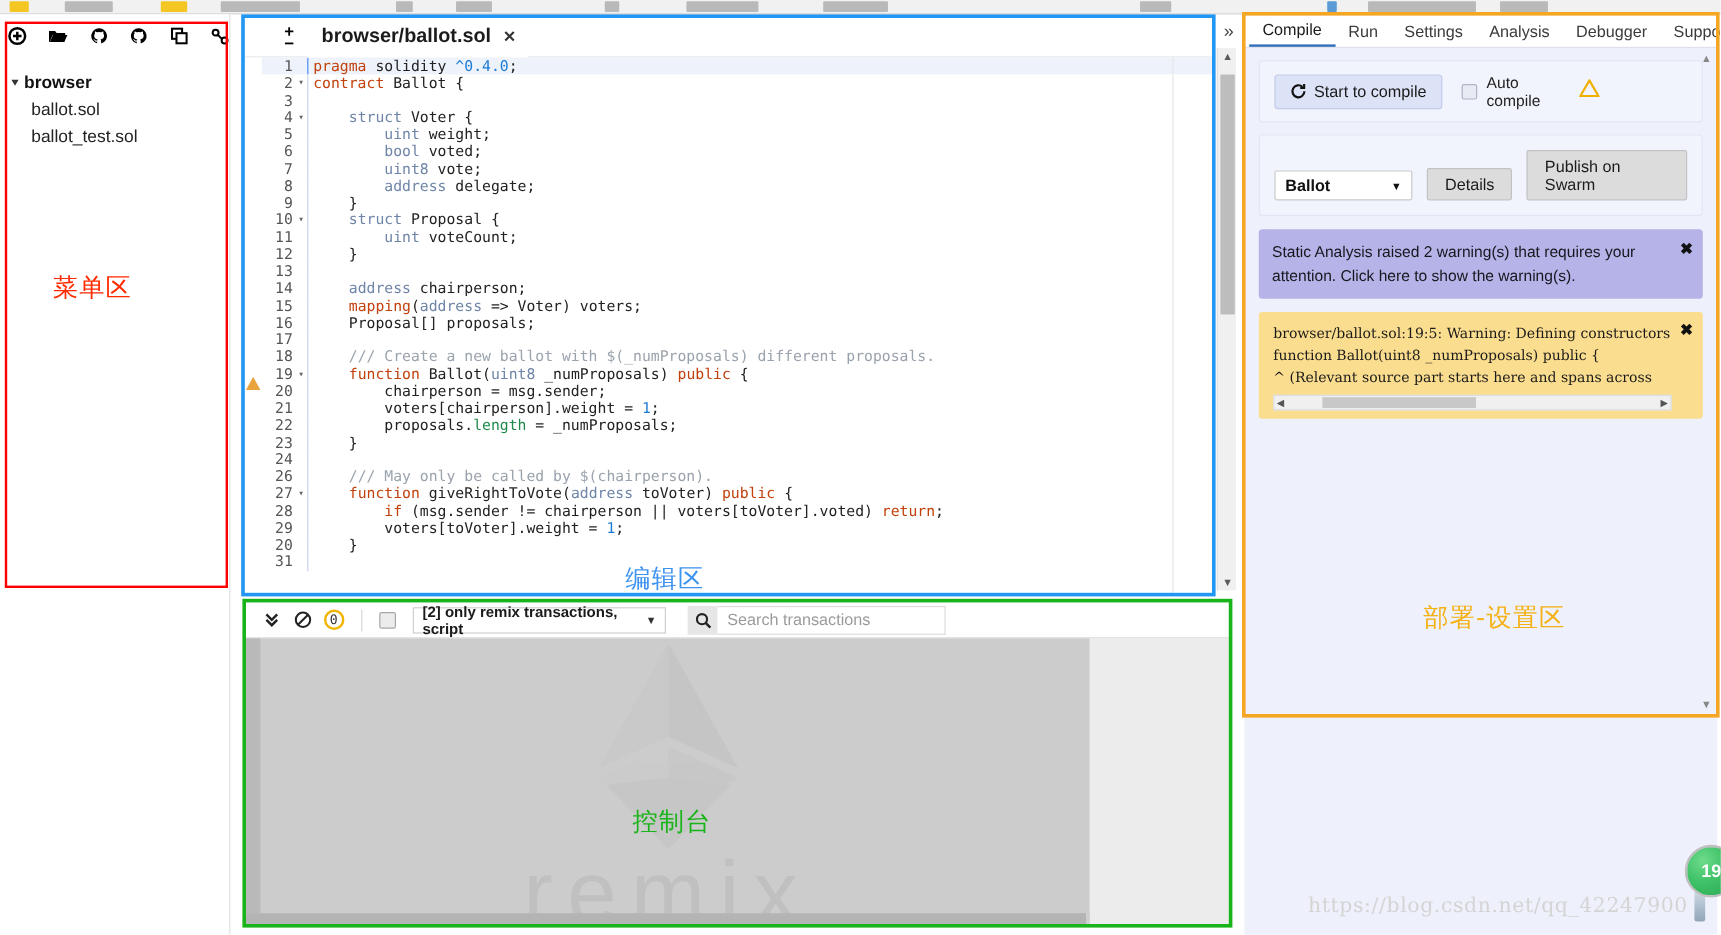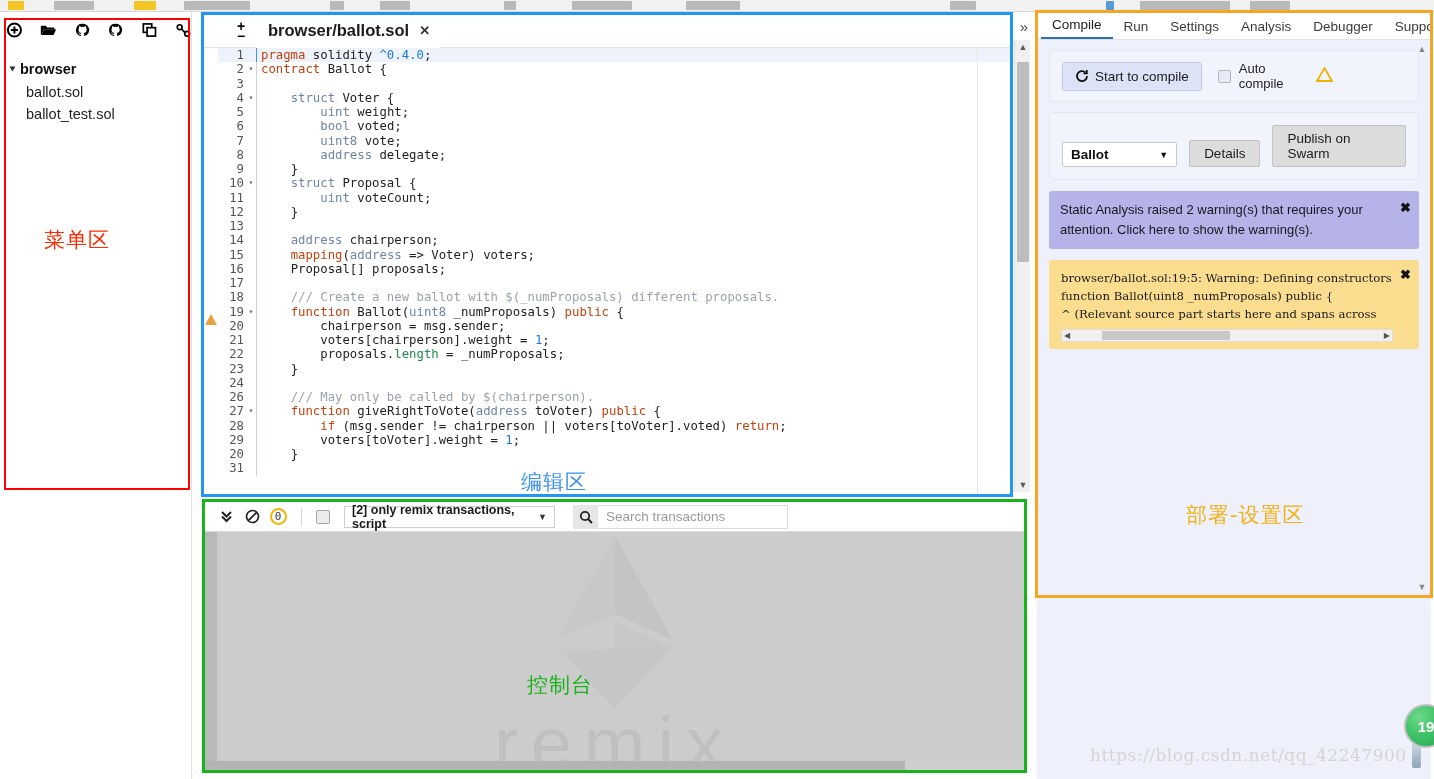--- a/index.html
+++ b/index.html
@@ -129,21 +129,21 @@
                padding: 0 7px; font-size: 12.5px; color: #1a1a1a; font-weight: bold; cursor: pointer; }
   .tb-select .dn { font-size: 9px; color: #333; }
   .tb-search { margin-left: 18px; display: flex; align-items: center; height: 24px; }
   .tb-search .mag { width: 25px; height: 24px; background: #e6e6e6; display: flex;
                     align-items: center; justify-content: center; cursor: pointer; }
   .tb-search input { width: 190px; height: 24px; border: 1px solid #dcdcdc; border-left: none;
                      outline: none; font-size: 13.5px; padding-left: 8px; color: #333;
                      font-family: "Liberation Sans", sans-serif; background: #fff; }
   .tb-search input::placeholder { color: #9b9b9b; }
 
-  .term-body { position: absolute; left: 0; top: 30px; width: 819px; height: 238px;
+  .term-body { position: absolute; left: 0; top: 30px; width: 703px; height: 238px;
                background: #cccccc; overflow: hidden; }
   .eth-logo { position: absolute; left: 50%; top: 4px; transform: translateX(-50%); opacity: .5; }
   .remix-wm { position: absolute; left: 50%; bottom: -16px; transform: translateX(-50%);
               font-size: 74px; color: #c0c0c0; letter-spacing: 12px;
               font-family: "Liberation Sans", sans-serif; }
   .term-scroll { position: absolute; left: 0; bottom: 0; width: 819px; height: 9px; background: #cfcfcf; }
   .term-scroll .th { position: absolute; left: 0; top: 0; width: 700px; height: 9px; background: #b4b4b4; }
   .term-gutter { position: absolute; left: 0; top: 30px; width: 12px; height: 229px; background: #b9b9b9; }
 
   

